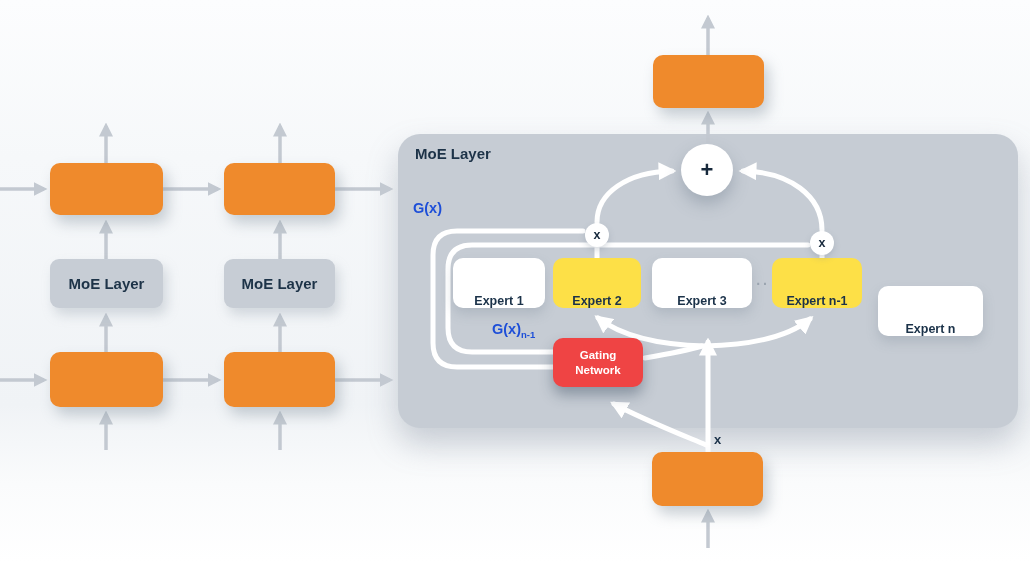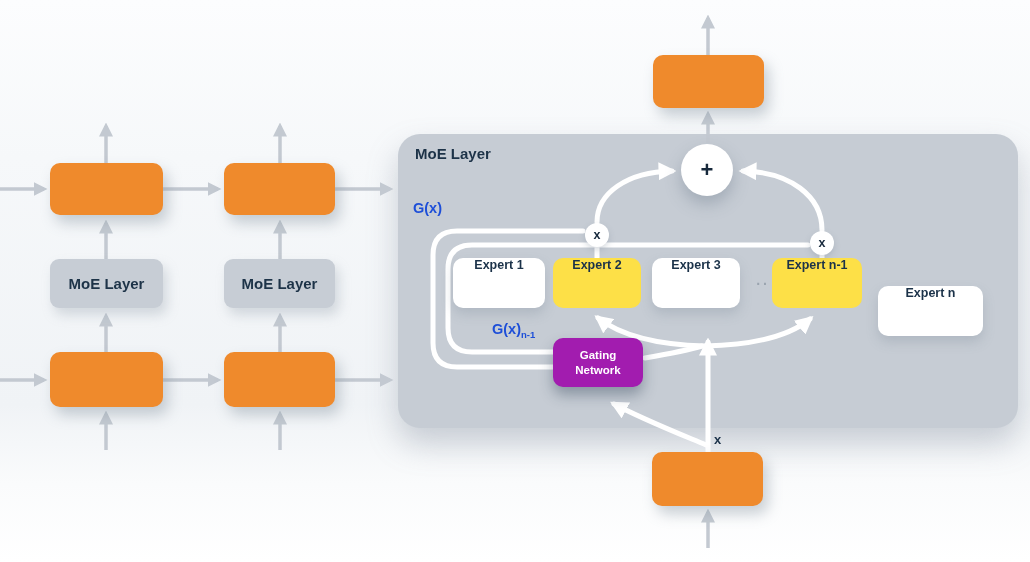--- a/index.html
+++ b/index.html
@@ -30,31 +30,31 @@
   }
   .panel-title{
     z-index:4;color:#1D3348;font-weight:bold;font-size:15px;
   }
   .gate-label{
     z-index:4;color:#1d4ed8;font-weight:bold;font-size:14.5px;
   }
   .gate-label sub{font-size:9.5px;font-weight:bold;}
   .expert{
     background:#FFFFFF;border-radius:10px;z-index:3;height:50px;
-    display:flex;align-items:flex-start;justify-content:center;
+    display:flex;align-items:flex-end;justify-content:center;
     color:#1B3249;font-weight:bold;font-size:12.5px;
     box-shadow:0 6px 12px rgba(120,132,148,.28);
   }
   .expert.sel{background:#fde047;box-shadow:none;}
   .dots{
     z-index:3;color:#9AA4AF;font-weight:bold;font-size:14px;letter-spacing:2px;
     text-align:center;
   }
   .gating{
-    background:#a21caf;border-radius:10px;z-index:4;
+    background:#ef4444;border-radius:10px;z-index:4;
     display:flex;align-items:center;justify-content:center;text-align:center;
     color:#FFFFFF;font-weight:bold;font-size:11.5px;line-height:1.3;
     box-shadow:0 8px 14px rgba(25,45,68,.35);
   }
   .circle{
     background:#FFFFFF;border-radius:50%;z-index:5;
     display:flex;align-items:center;justify-content:center;
     color:#17293C;font-weight:bold;
   }
   .mult{width:24px;height:24px;font-size:12.5px;box-shadow:0 3px 6px rgba(120,132,148,.3);}
@@ -144,21 +144,21 @@
   <div class="abs gate-label" style="left:457px;top:321px;margin-left:35px;">
     <span>G(x)</span><sub>n-1</sub>
   </div>
 
   <div class="abs expert" style="left:453px;top:258px;width:92px;">
     <span>Expert 1</span>
   </div>
   <div class="abs expert sel" style="left:553px;top:258px;width:88px;">
     <span>Expert 2</span>
   </div>
-  <div class="abs expert" style="left:652px;top:258px;width:88px;">
+  <div class="abs expert" style="left:652px;top:258px;width:100px;">
     <span>Expert 3</span>
   </div>
   <div class="abs dots" style="left:750px;top:276px;width:26px;">··</div>
   <div class="abs expert sel" style="left:772px;top:258px;width:90px;">
     <span>Expert n-1</span>
   </div>
   <div class="abs expert" style="left:878px;top:258px;width:105px;margin-top:28px;">
     <span>Expert n</span>
   </div>
 

